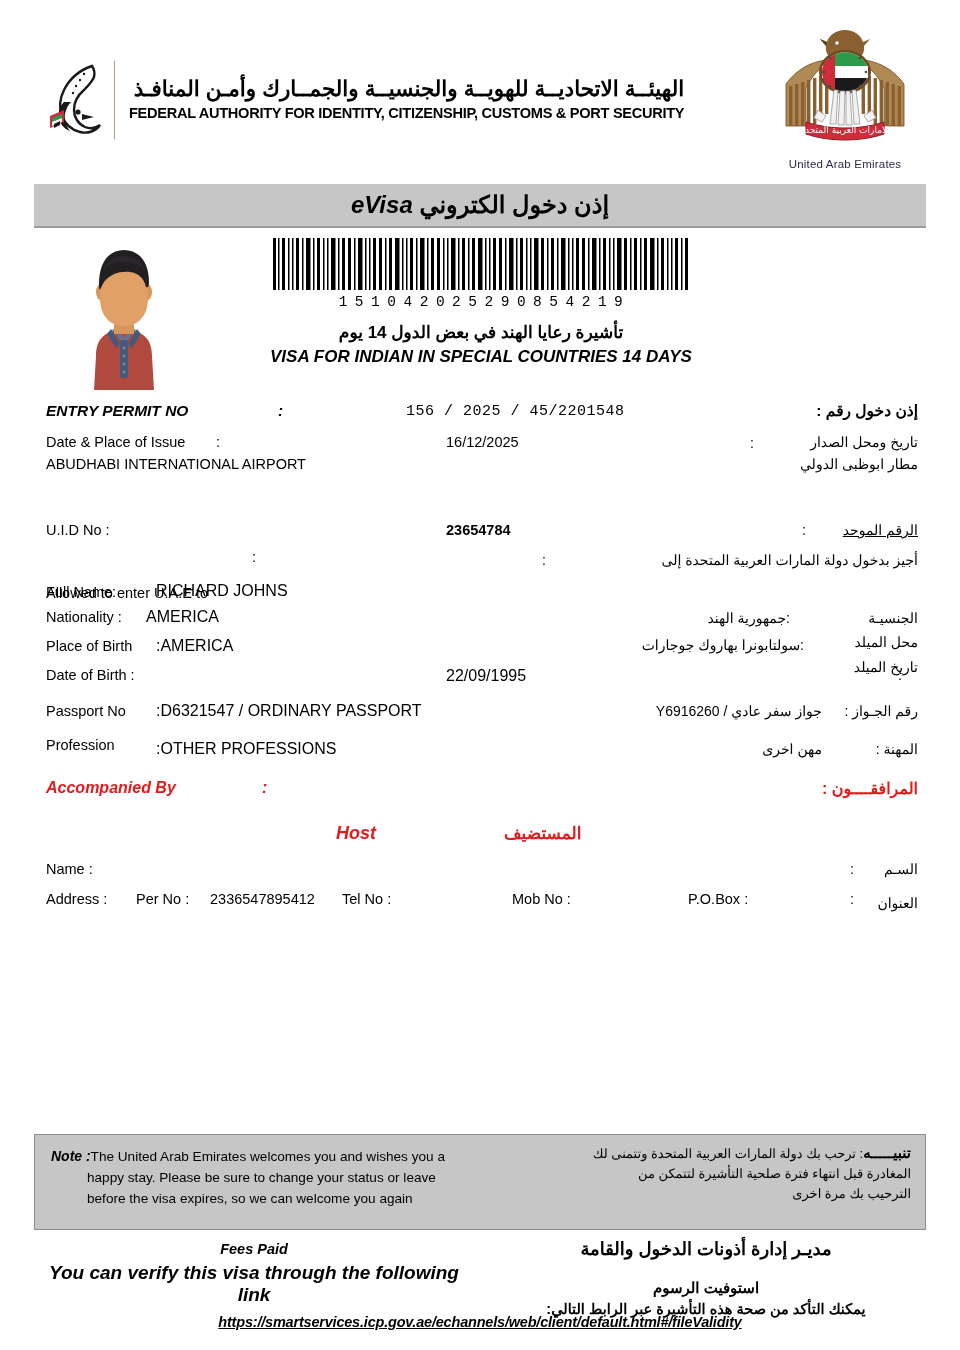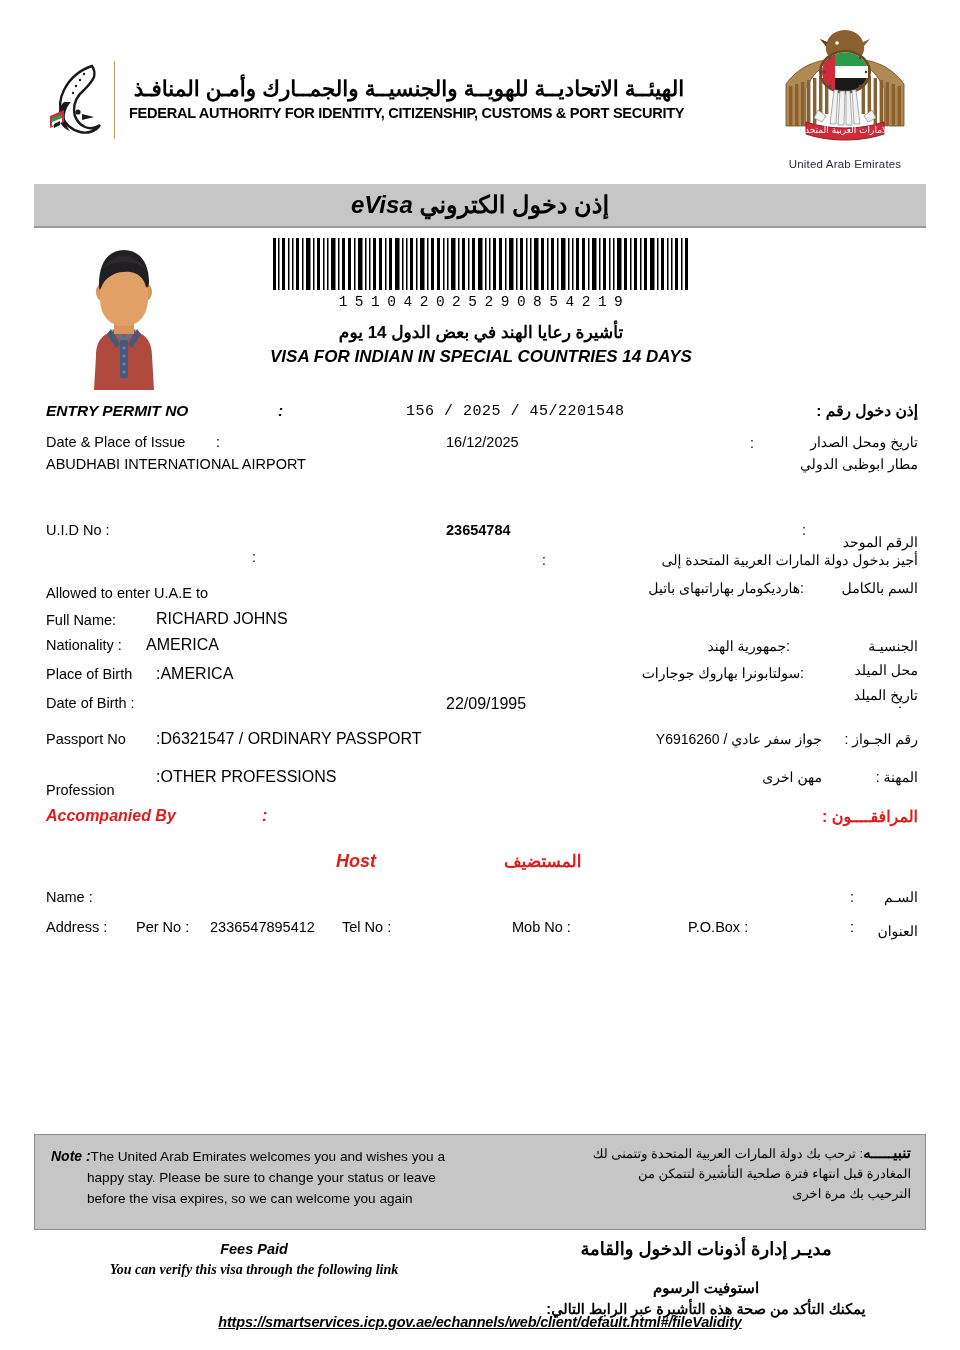--- a/index.html
+++ b/index.html
@@ -205,22 +205,22 @@
   .foot-right {
     position: absolute;
     right: 0; top: 0;
     width: 440px;
     text-align: center;
     direction: rtl;
   }
   .f-title-en { font-size: 17px; font-weight: bold; font-style: italic; }
   .f-sub-en { font-size: 14.5px; font-weight: bold; font-style: italic; margin-top: 3px; }
   .f-verify-en {
-    font-family: Liberation Serif, serif;
-    font-size: 14px; font-weight: bold; font-style: italic;
+    font-family: Liberation Sans, sans-serif;
+    font-size: 19px; font-weight: bold; font-style: italic;
     margin-top: 5px;
   }
   .f-title-ar { font-size: 18px; font-weight: bold; }
   .f-sub-ar { font-size: 15px; font-weight: bold; margin-top: 19px; }
   .f-verify-ar { font-size: 14.5px; font-weight: bold; margin-top: 4px; }
   .f-url {
     position: absolute;
     left: 0; top: 76px;
     width: 892px;
     text-align: center;
@@ -475,34 +475,30 @@
 
     <div class="row" style="height:40px">
       <div class="cell val-en" style="left:12px; top:0px;">ABUDHABI INTERNATIONAL AIRPORT</div>
       <div class="cell ar" style="right:8px; top:0px;">مطار ابوظبى الدولي</div>
     </div>
 
     <div class="row" style="height:30px; margin-top:24px;">
       <div class="cell lbl-en" style="left:12px; top:2px;">U.I.D No  :</div>
       <div class="cell val-en bold" style="left:412px; top:2px;">23654784</div>
       <div class="cell ar" style="right:120px; top:2px;">:</div>
-      <div class="cell ar" style="right:8px; top:14px;">الرقم الموحد</div>
+      <div class="cell ar" style="right:8px; top:2px;text-decoration:underline;">الرقم الموحد</div>
     </div>
 
     <div class="row" style="height:28px">
       <div class="cell lbl-en" style="left:12px; top:2px;margin-top:33px;">Allowed to enter U.A.E to</div>
       <div class="cell lbl-en" style="left:218px; top:-1px;">:</div>
       <div class="cell ar" style="right:380px; top:2px;">:</div>
       <div class="cell ar" style="right:8px; top:2px;">أجيز بدخول دولة المارات العربية المتحدة إلى</div>
     </div>
 
-    <div class="row" style="height:28px">
-      <div class="cell ar" style="right:122px; top:2px;">:هارديكومار بهاراتبهاى باتيل</div>
-      <div class="cell ar" style="right:8px; top:2px;">السم بالكامل</div>
-    </div>
 
     <div class="row" style="height:29px">
       <div class="cell lbl-en" style="left:12px; top:6px;">Full Name:</div>
       <div class="cell val-en" style="left:122px; top:4px; font-size:16px;">RICHARD JOHNS</div>
     </div>
 
     <div class="row" style="height:29px">
       <div class="cell lbl-en" style="left:12px; top:2px;">Nationality :</div>
       <div class="cell val-en" style="left:112px; top:1px; font-size:16px;">AMERICA</div>
       <div class="cell ar" style="right:136px; top:3px;">:جمهورية الهند</div>
@@ -524,21 +520,21 @@
     </div>
 
     <div class="row" style="height:38px">
       <div class="cell lbl-en" style="left:12px; top:4px;">Passport No</div>
       <div class="cell val-en" style="left:122px; top:3px; font-size:16px;">:D6321547 / ORDINARY PASSPORT</div>
       <div class="cell ar" style="right:104px; top:4px;">جواز سفر عادي / Y6916260</div>
       <div class="cell ar" style="right:8px; top:4px;">رقم الجـواز   :</div>
     </div>
 
     <div class="row" style="height:38px">
-      <div class="cell lbl-en" style="left:12px; top:17px;">Profession</div>
+      <div class="cell lbl-en" style="left:12px; top:0;">Profession</div>
       <div class="cell val-en" style="left:122px; top:3px; font-size:16px;">:OTHER PROFESSIONS</div>
       <div class="cell ar" style="right:104px; top:4px;">مهن اخرى</div>
       <div class="cell ar" style="right:8px; top:4px;">المهنة     :</div>
     </div>
 
     <div class="row" style="height:40px">
       <div class="cell red bold ital" style="left:12px; top:4px; font-size:16px;">Accompanied By</div>
       <div class="cell red bold ital" style="left:228px; top:4px; font-size:16px;">:</div>
       <div class="cell red bold ar" style="right:8px; top:4px; font-size:16px;">المرافقــــون :</div>
     </div>

